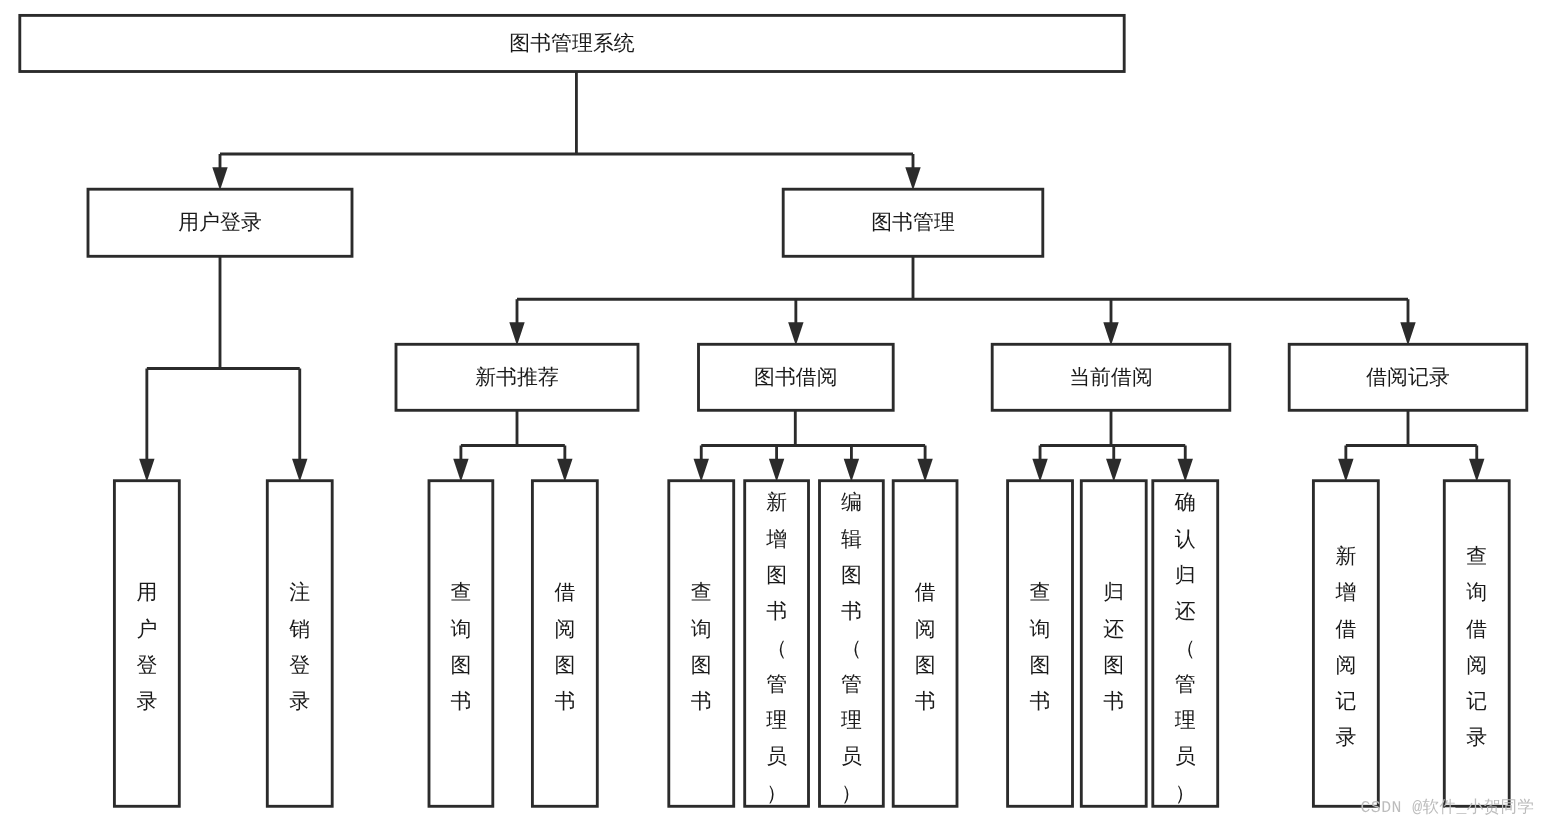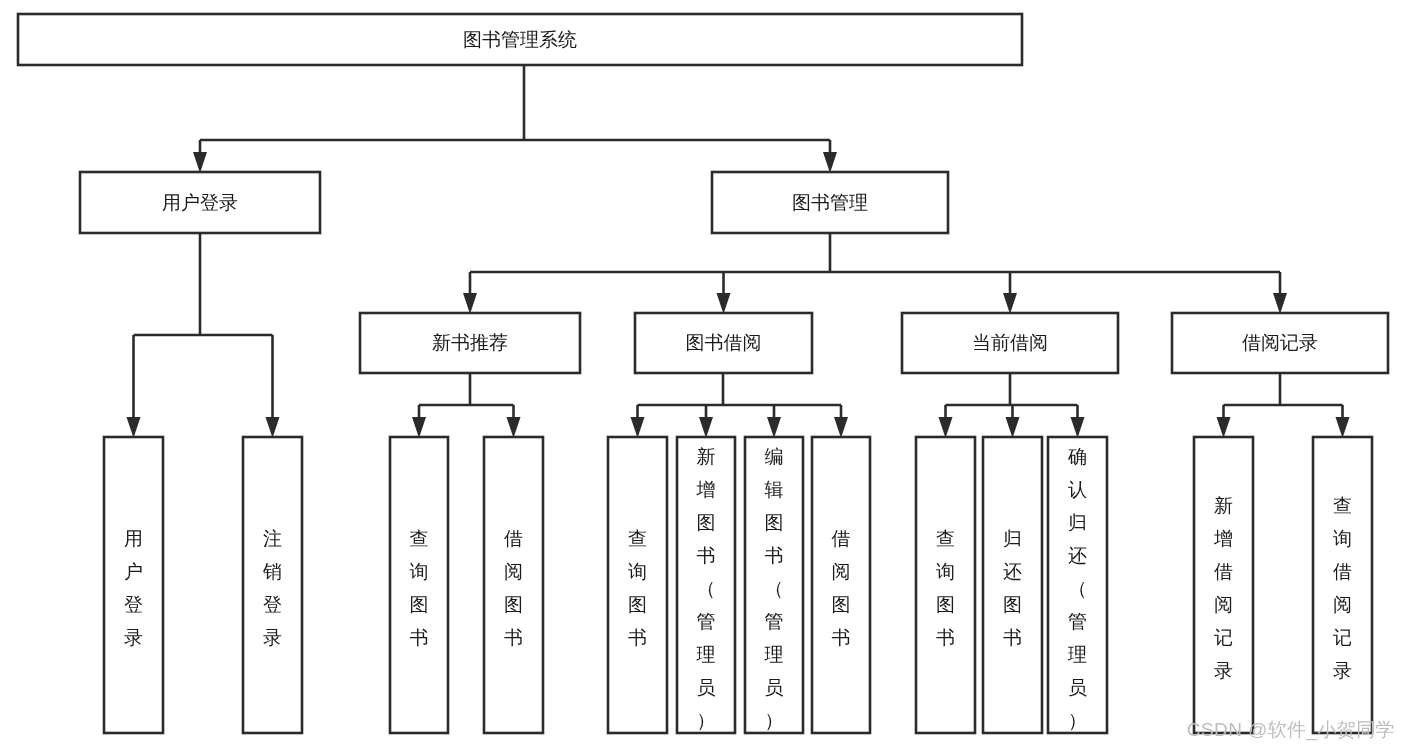--- a/index.html
+++ b/index.html
@@ -55,22 +55,22 @@
     fill: #1a1a1a;
     font-family: "Liberation Sans", "DejaVu Sans", sans-serif;
     font-size: 19px;
     text-anchor: middle;
   }
   .watermark {
     position: absolute;
     right: 10px;
     bottom: 4px;
     color: #bdbdbd;
-    font-size: 19px;
-    font-family: Liberation Sans, sans-serif;
+    font-size: 15px;
+    font-family: Liberation Mono, monospace;
     letter-spacing: 0.4px;
     white-space: nowrap;
     user-select: none;
   }
 </style>
 </head>
 <body>
 
 <div id="diagram-root">
   <svg class="diagram-canvas" viewBox="0 0 1405 747" xmlns="http://www.w3.org/2000/svg">

